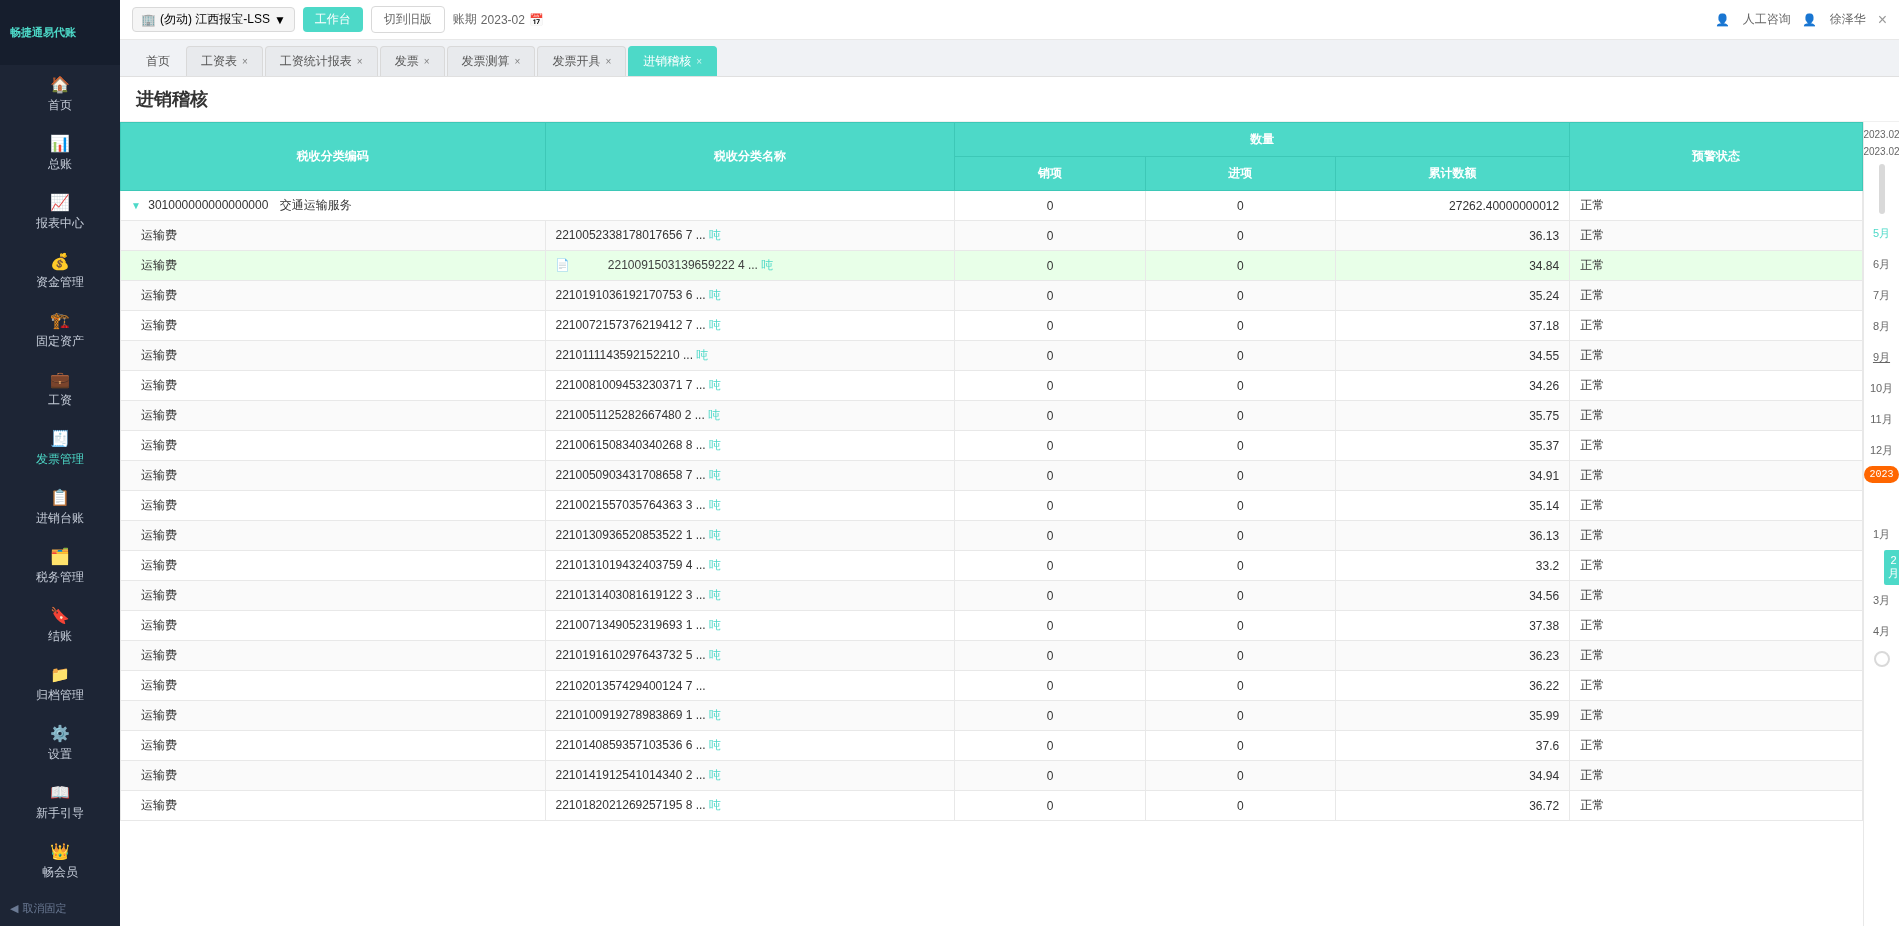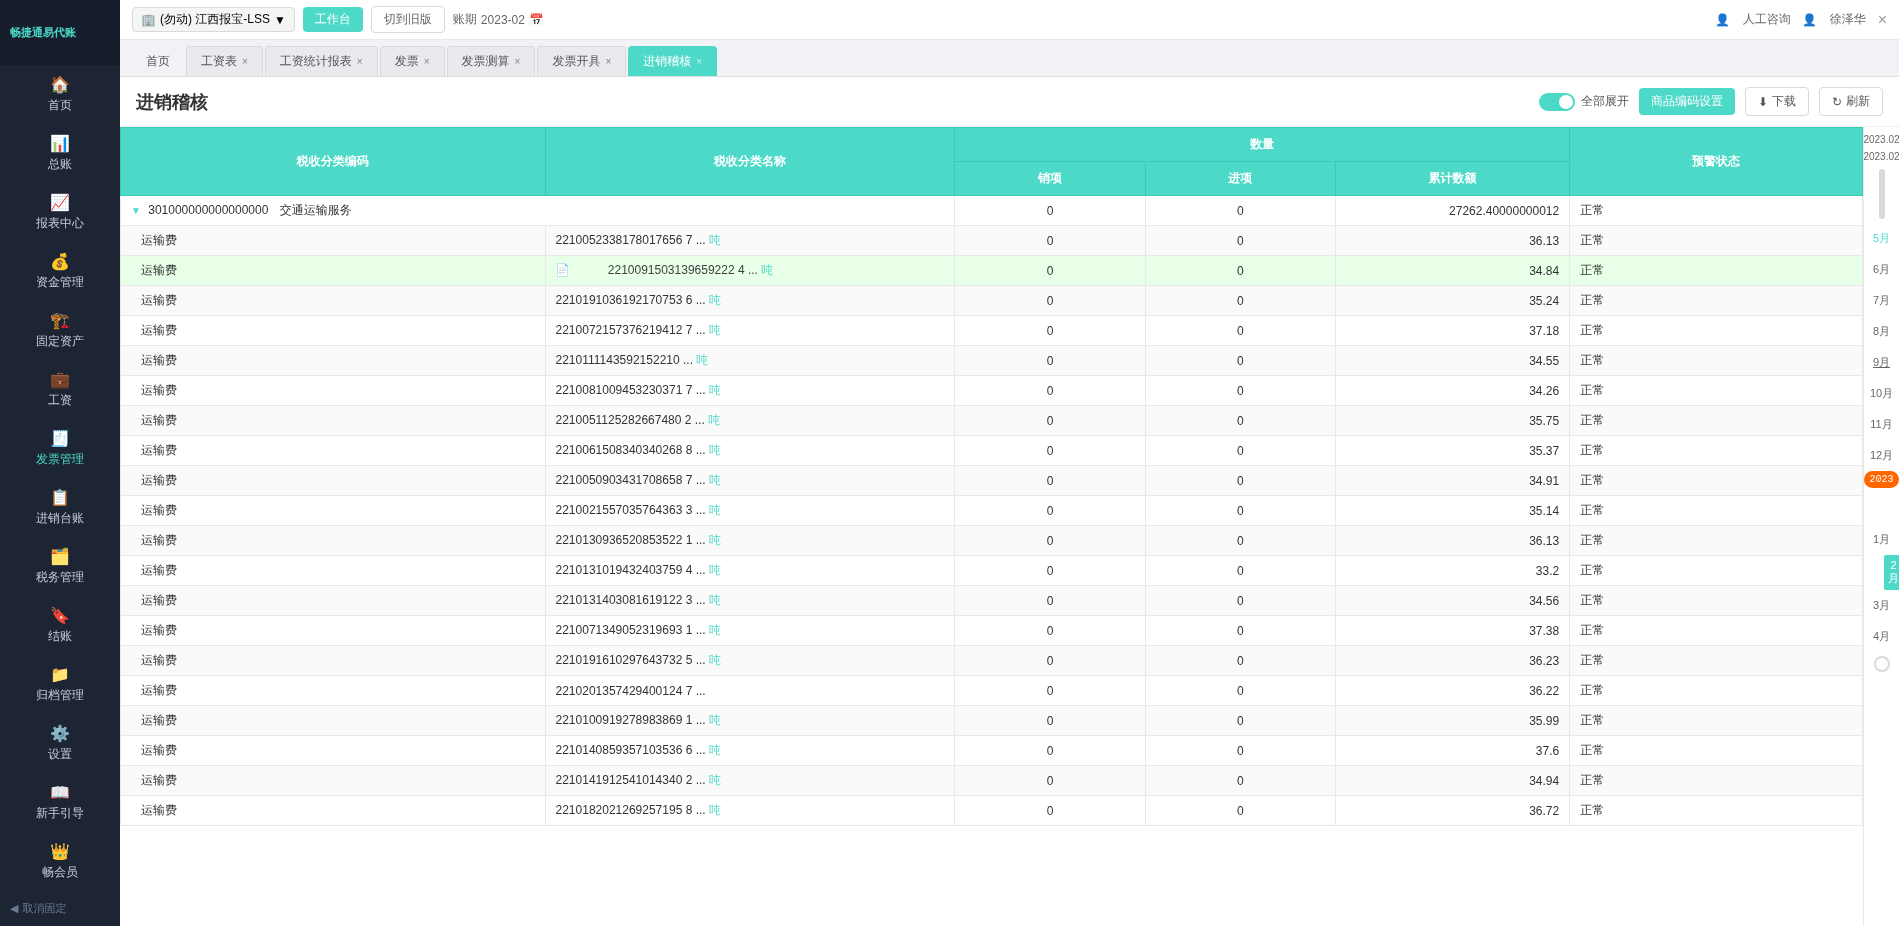--- a/index.html
+++ b/index.html
@@ -423,37 +423,20 @@
     <div class="tab active">
       <span>进销稽核</span>
       <span class="tab-close">×</span>
     </div>
   </div>
 
   <div class="page-content">
 
     <div class="page-header">
       <h2 class="page-title">进销稽核</h2>
-      <div class="header-actions">
-        <div class="toggle-switch">
-          <div class="toggle-track">
-            <div class="toggle-thumb"></div>
-          </div>
-          <span>全部展开</span>
-        </div>
-        <button class="btn-settings">商品编码设置</button>
-        <button class="btn-download">
-          <span>⬇</span>
-          <span>下载</span>
-        </button>
-        <button class="btn-refresh">
-          <span>↻</span>
-          <span>刷新</span>
-        </button>
-      </div>
     </div>
 
     <div style="display:flex;flex:1;overflow:hidden;">
       <div class="table-container">
         <table>
           <thead>
             <tr>
               <th rowspan="2" style="width:290px;text-align:center;">税收分类编码</th>
               <th rowspan="2" style="width:280px;">税收分类名称</th>
               <th colspan="3">数量</th>

